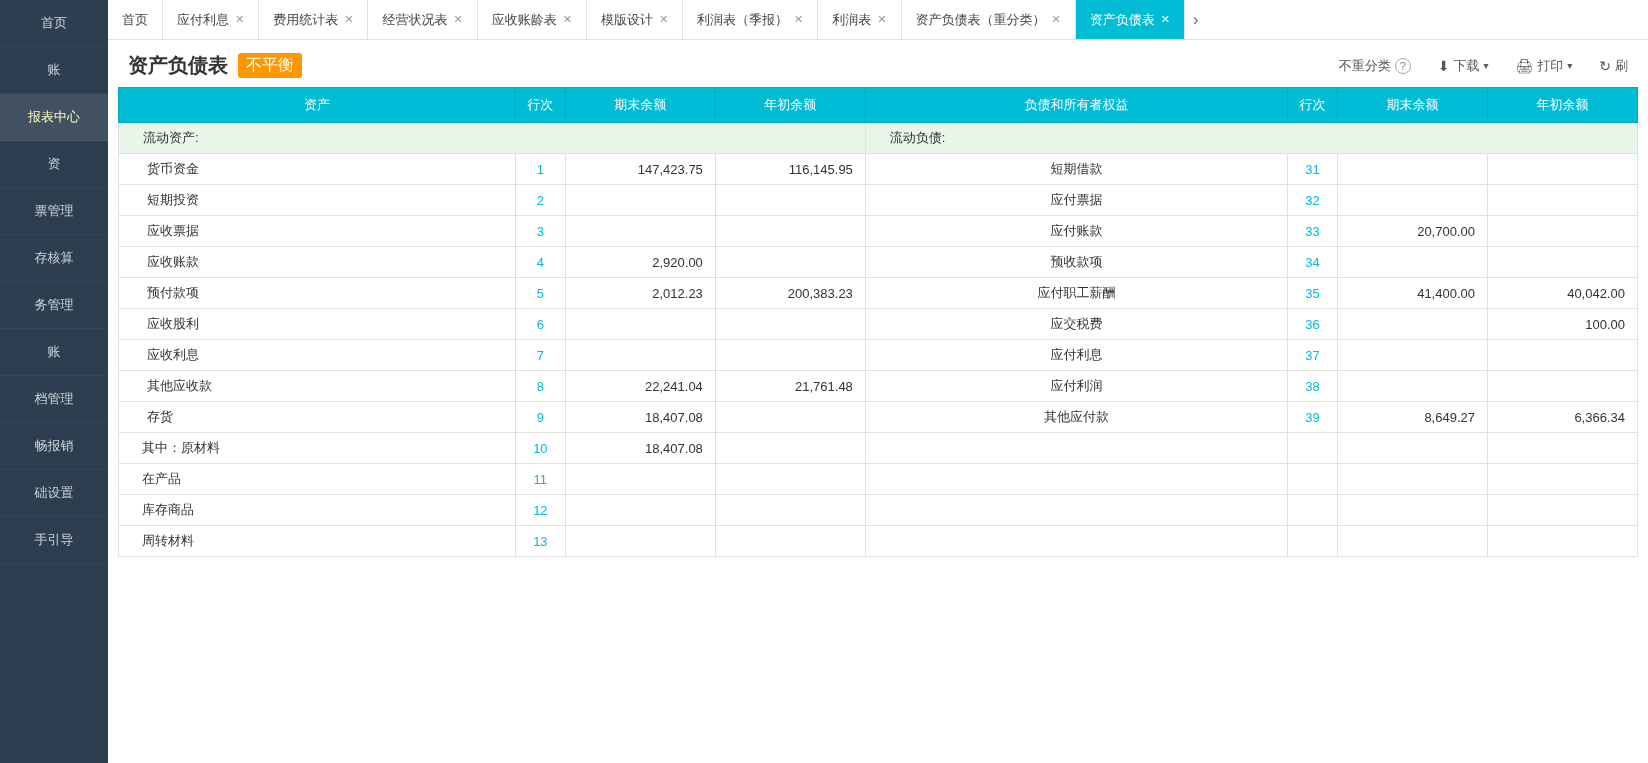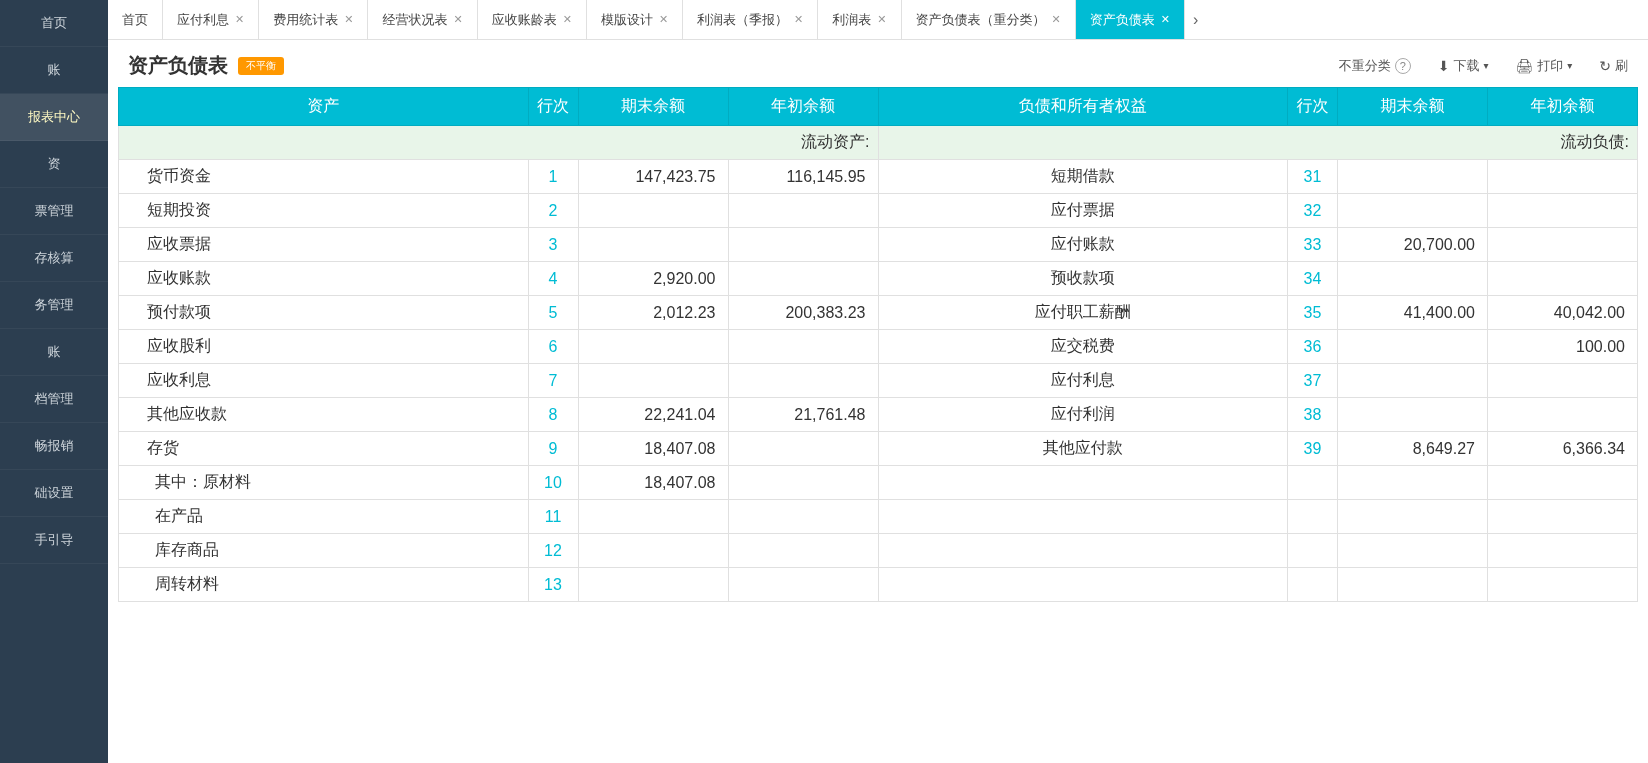--- a/index.html
+++ b/index.html
@@ -95,21 +95,21 @@
       gap: 10px;
     }
     .page-title {
       font-size: 20px;
       font-weight: bold;
       color: #333;
     }
     .badge-unbalanced {
       background: #ff9800;
       color: #fff;
-      font-size: 10px;
+      font-size: 16px;
       padding: 2px 8px;
       border-radius: 3px;
     }
     .header-actions {
       display: flex;
       align-items: center;
       gap: 27px;
       font-size: 13px;
       color: #555;
     }
@@ -123,44 +123,44 @@
 
     
     .table-area {
       flex: 1;
       overflow-y: auto;
       padding: 0 10px 10px 10px;
     }
     table {
       width: 100%;
       border-collapse: collapse;
-      font-size: 16px;
+      font-size: 13px;
     }
     thead tr th {
       background: #00bcd4;
       color: #fff;
       text-align: center;
       padding: 8px 6px;
       border: 1px solid #00acc1;
       font-weight: normal;
       white-space: nowrap;
     }
     tbody tr td {
       border: 1px solid #e0e0e0;
       padding: 6px 8px;
       text-align: center;
       color: #333;
     }
     tbody tr td:first-child { text-align: left; padding-left: 28px; }
-    tbody tr td.indent { padding-left: 36px; }
+    tbody tr td.indent { padding-left: 23px; }
     tbody tr.section-row td {
       background: #e8f5e9;
       color: #333;
-      text-align: right;
-      padding-left: 8px;
+      text-align: left;
+      padding-left: 24px;
       font-weight: normal;
     }
     .row-num { color: #00bcd4; }
     .amount { text-align: right !important; padding-right: 12px !important; }
   </style>
 </head>
 <body>
 
 <div class="sidebar">
   <div class="sidebar-scroll">

